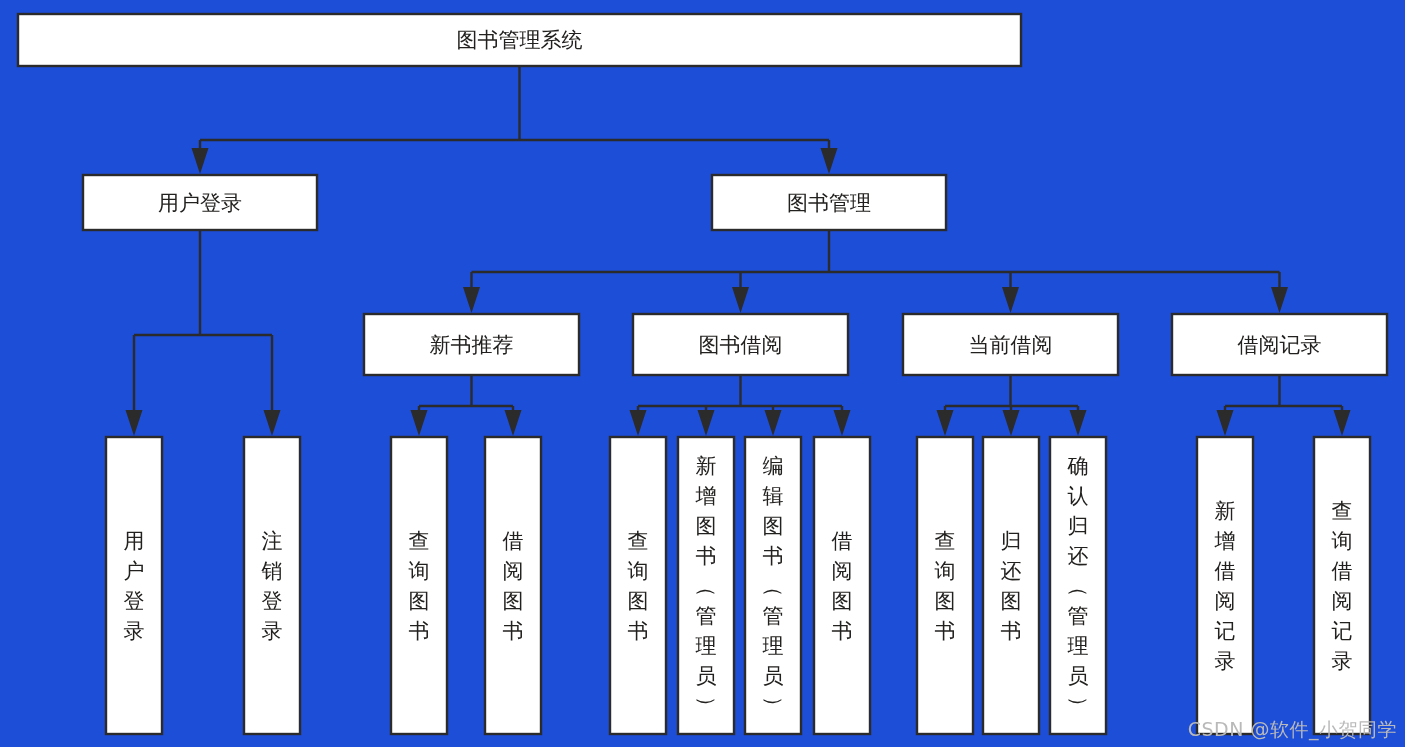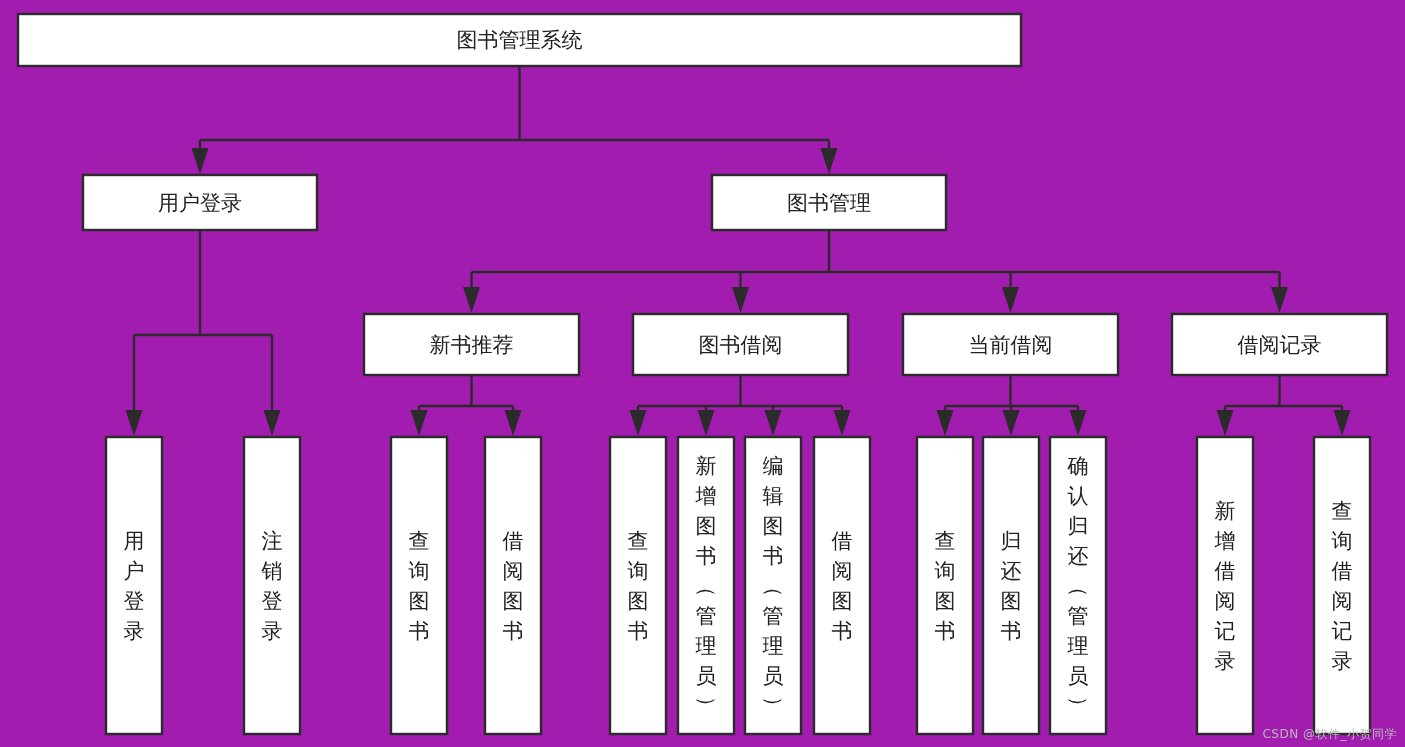--- a/index.html
+++ b/index.html
@@ -10,21 +10,21 @@
   body {
     width: 1405px;
     height: 747px;
     font-family: "DejaVu Sans", "Liberation Sans", sans-serif;
     overflow: hidden;
   }
   #diagram-root {
     position: relative;
     width: 1405px;
     height: 747px;
-    background: #a21caf;
+    background: #1d4ed8;
     text-align: center;
   }
   svg.flow {
     position: absolute;
     left: 0;
     top: 0;
     width: 1405px;
     height: 747px;
   }
   .node-rect {
@@ -53,21 +53,21 @@
   }
   .vlabel-char {
     font-size: 21px;
     fill: #22211f;
     text-anchor: middle;
   }
   .watermark {
     position: absolute;
     right: 8px;
     bottom: 4px;
-    font-size: 12px;
+    font-size: 19px;
     color: #b9b9b9;
     font-family: "DejaVu Sans", "Liberation Sans", sans-serif;
     letter-spacing: 0.5px;
     white-space: nowrap;
   }
 </style>
 </head>
 <body>
 
 <div id="diagram-root">

